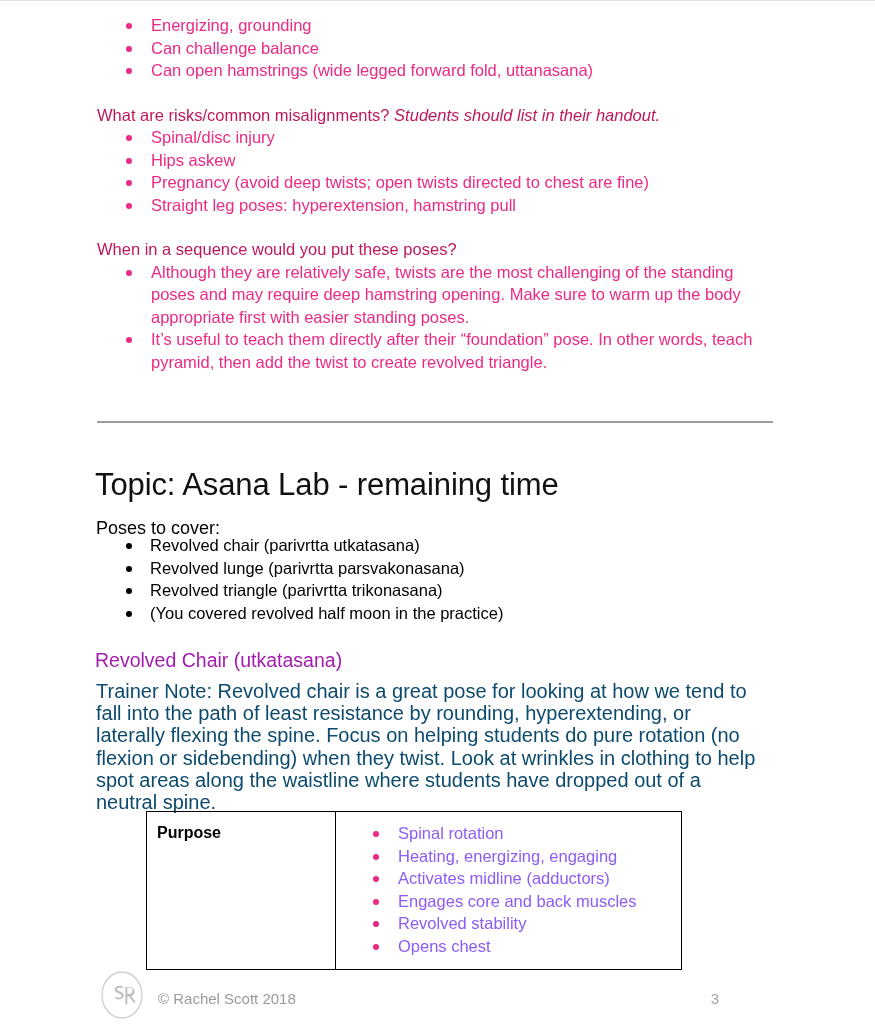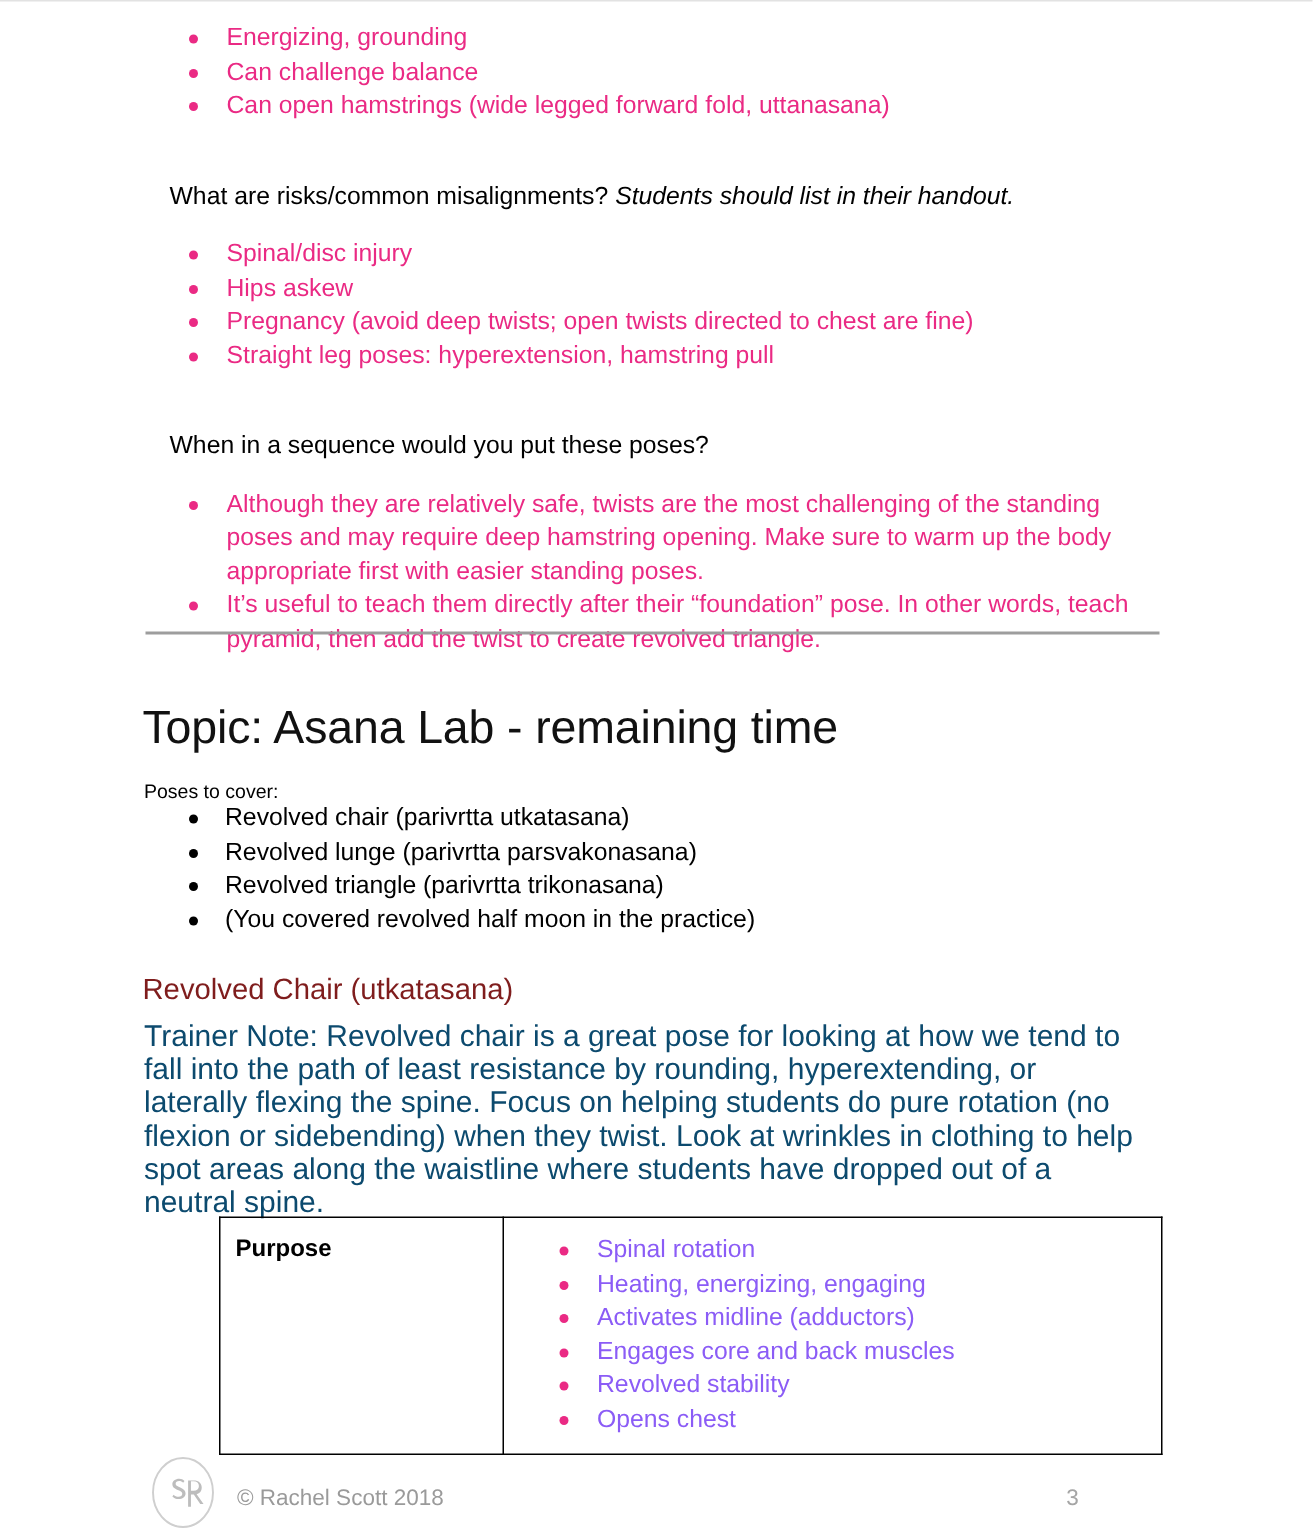--- a/index.html
+++ b/index.html
@@ -65,22 +65,22 @@
   ul.black > li::before {
     width: 6px; height: 6px;
     background: #000;
     left: 30px;
     top: 9px;
   }
 
   .q {
     font-size: 16.5px;
     line-height: 22.5px;
-    color: #000000;
-    margin: 16px;
+    color: #be185d;
+    margin: 0;
   }
   .q .it { font-style: italic; }
   .gap-md { height: 22px; }
 
   
   .divider {
     position: absolute;
     left: 97px;
     top: 421px;
     width: 676px;
@@ -100,29 +100,29 @@
     letter-spacing: -0.1px;
     margin: 0;
   }
   .sub-heading {
     position: absolute;
     left: 95px;
     top: 647px;
     font-size: 19.5px;
     line-height: 26px;
     font-weight: 400;
-    color: #7f1d1d;
+    color: #a21caf;
     margin: 0;
   }
 
   .poses-intro {
     position: absolute;
     left: 96px;
     top: 517px;
-    font-size: 13px;
+    font-size: 18px;
     line-height: 22.5px;
     color: #000;
   }
   .poses-list {
     position: absolute;
     left: 96px;
     top: 534px;
     width: 676px;
   }
 
@@ -136,21 +136,21 @@
     color: #0c4a6e;
     margin: 0;
     text-align: left;
   }
 
   
   .purpose-table {
     position: absolute;
     left: 146px;
     top: 811px;
-    width: 629px;
+    width: 536px;
     border-collapse: collapse;
     table-layout: fixed;
   }
   .purpose-table td {
     border: 1.6px solid #000000;
     vertical-align: top;
     padding: 0;
   }
   .purpose-table td.label-cell {
     width: 178px;

